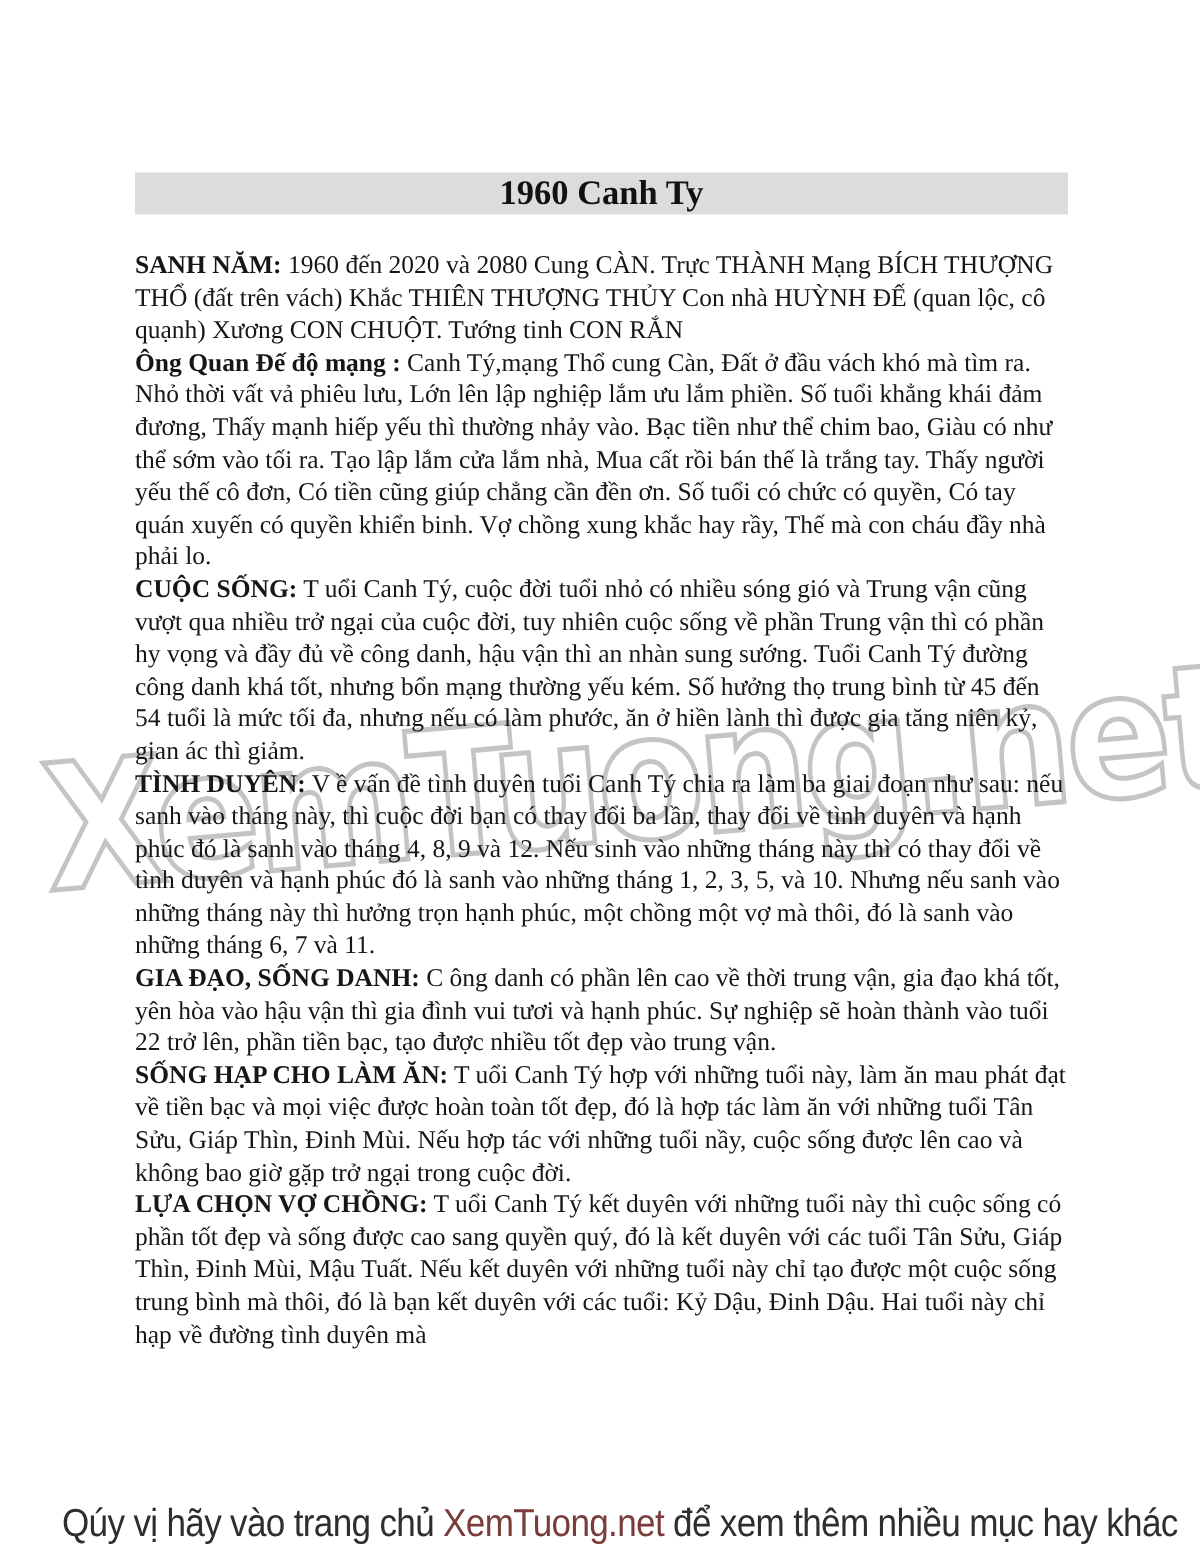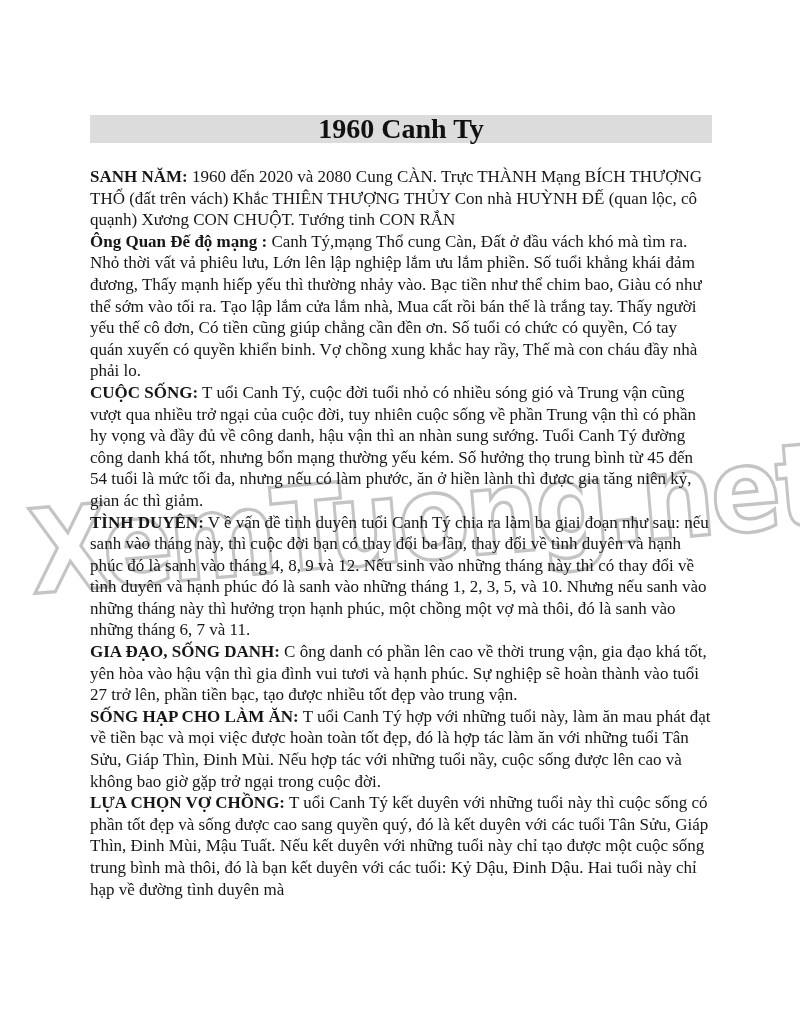--- a/index.html
+++ b/index.html
@@ -13,21 +13,21 @@
   }
   .titlebar {
     position: absolute;
     left: 90px;
     top: 115px;
     width: 622px;
     height: 28px;
     background: var(--title-bar-bg, #dcdcdc);
     text-align: center;
     font-weight: bold;
-    font-size: 28px;
+    font-size: 23px;
     line-height: 28px;
     color: #111111;
     z-index: 2;
   }
   .content {
     position: absolute;
     left: 90px;
     top: 166px;
     width: 624px;
     font-size: 17px;
@@ -89,23 +89,26 @@
 
   <div class="content" id="sections">
   <p class="para"><span class="lead">SANH NĂM:</span> <span class="rest">1960 đến 2020 và 2080 Cung CÀN. Trực THÀNH Mạng BÍCH THƯỢNG THỔ (đất trên vách) Khắc THIÊN THƯỢNG THỦY Con nhà HUỲNH ĐẾ (quan lộc, cô quạnh) Xương CON CHUỘT. Tướng tinh CON RẮN</span></p>
 
   <p class="para"><span class="lead">Ông Quan Đế độ mạng :</span> <span class="rest">Canh Tý,mạng Thổ cung Càn, Đất ở đầu vách khó mà tìm ra. Nhỏ thời vất vả phiêu lưu, Lớn lên lập nghiệp lắm ưu lắm phiền. Số tuổi khẳng khái đảm đương, Thấy mạnh hiếp yếu thì thường nhảy vào. Bạc tiền như thể chim bao, Giàu có như thể sớm vào tối ra. Tạo lập lắm cửa lắm nhà, Mua cất rồi bán thế là trắng tay. Thấy người yếu thế cô đơn, Có tiền cũng giúp chẳng cần đền ơn. Số tuổi có chức có quyền, Có tay quán xuyến có quyền khiển binh. Vợ chồng xung khắc hay rầy, Thế mà con cháu đầy nhà phải lo.</span></p>
 
   <p class="para"><span class="lead">CUỘC SỐNG:</span> <span class="rest">T uổi Canh Tý, cuộc đời tuổi nhỏ có nhiều sóng gió và Trung vận cũng vượt qua nhiều trở ngại của cuộc đời, tuy nhiên cuộc sống về phần Trung vận thì có phần hy vọng và đầy đủ về công danh, hậu vận thì an nhàn sung sướng. Tuổi Canh Tý đường công danh khá tốt, nhưng bổn mạng thường yếu kém. Số hưởng thọ trung bình từ 45 đến 54 tuổi là mức tối đa, nhưng nếu có làm phước, ăn ở hiền lành thì được gia tăng niên kỷ, gian ác thì giảm.</span></p>
 
   <p class="para"><span class="lead">TÌNH DUYÊN:</span> <span class="rest">V ề vấn đề tình duyên tuổi Canh Tý chia ra làm ba giai đoạn như sau: nếu sanh vào tháng này, thì cuộc đời bạn có thay đổi ba lần, thay đổi về tình duyên và hạnh phúc đó là sanh vào tháng 4, 8, 9 và 12. Nếu sinh vào những tháng này thì có thay đổi về tình duyên và hạnh phúc đó là sanh vào những tháng 1, 2, 3, 5, và 10. Nhưng nếu sanh vào những tháng này thì hưởng trọn hạnh phúc, một chồng một vợ mà thôi, đó là sanh vào những tháng 6, 7 và 11.</span></p>
 
-  <p class="para"><span class="lead">GIA ĐẠO, SỐNG DANH:</span> <span class="rest">C ông danh có phần lên cao về thời trung vận, gia đạo khá tốt, yên hòa vào hậu vận thì gia đình vui tươi và hạnh phúc. Sự nghiệp sẽ hoàn thành vào tuổi 27 trở lên, phần tiền bạc, tạo được nhiều tốt đẹp vào trung vận.</span></p>
+  <p class="para"><span class="lead">GIA ĐẠO, SỐNG DANH:</span> <span class="rest">C ông danh có phần lên cao về thời trung vận, gia đạo khá tốt, yên hòa vào hậu vận thì gia đình vui tươi và hạnh phúc. Sự nghiệp sẽ hoàn thành vào tuổi 22 trở lên, phần tiền bạc, tạo được nhiều tốt đẹp vào trung vận.</span></p>
 
   <p class="para"><span class="lead">SỐNG HẠP CHO LÀM ĂN:</span> <span class="rest">T uổi Canh Tý hợp với những tuổi này, làm ăn mau phát đạt về tiền bạc và mọi việc được hoàn toàn tốt đẹp, đó là hợp tác làm ăn với những tuổi Tân Sửu, Giáp Thìn, Đinh Mùi. Nếu hợp tác với những tuổi nầy, cuộc sống được lên cao và không bao giờ gặp trở ngại trong cuộc đời.</span></p>
 
   <p class="para"><span class="lead">LỰA CHỌN VỢ CHỒNG:</span> <span class="rest">T uổi Canh Tý kết duyên với những tuổi này thì cuộc sống có phần tốt đẹp và sống được cao sang quyền quý, đó là kết duyên với các tuổi Tân Sửu, Giáp Thìn, Đinh Mùi, Mậu Tuất. Nếu kết duyên với những tuổi này chỉ tạo được một cuộc sống trung bình mà thôi, đó là bạn kết duyên với các tuổi: Kỷ Dậu, Đinh Dậu. Hai tuổi này chỉ hạp về đường tình duyên mà</span></p>
 </div>
 
   <div class="watermark">XemTuong.net</div>
 
+  <div class="footer">
+    <span class="footer-inner"><span>Qúy vị hãy vào trang chủ </span><a class="footer-link">XemTuong.net</a><span> để xem thêm nhiều mục hay khác</span></span>
+  </div>
 
 </div>
 
 </body></html>

